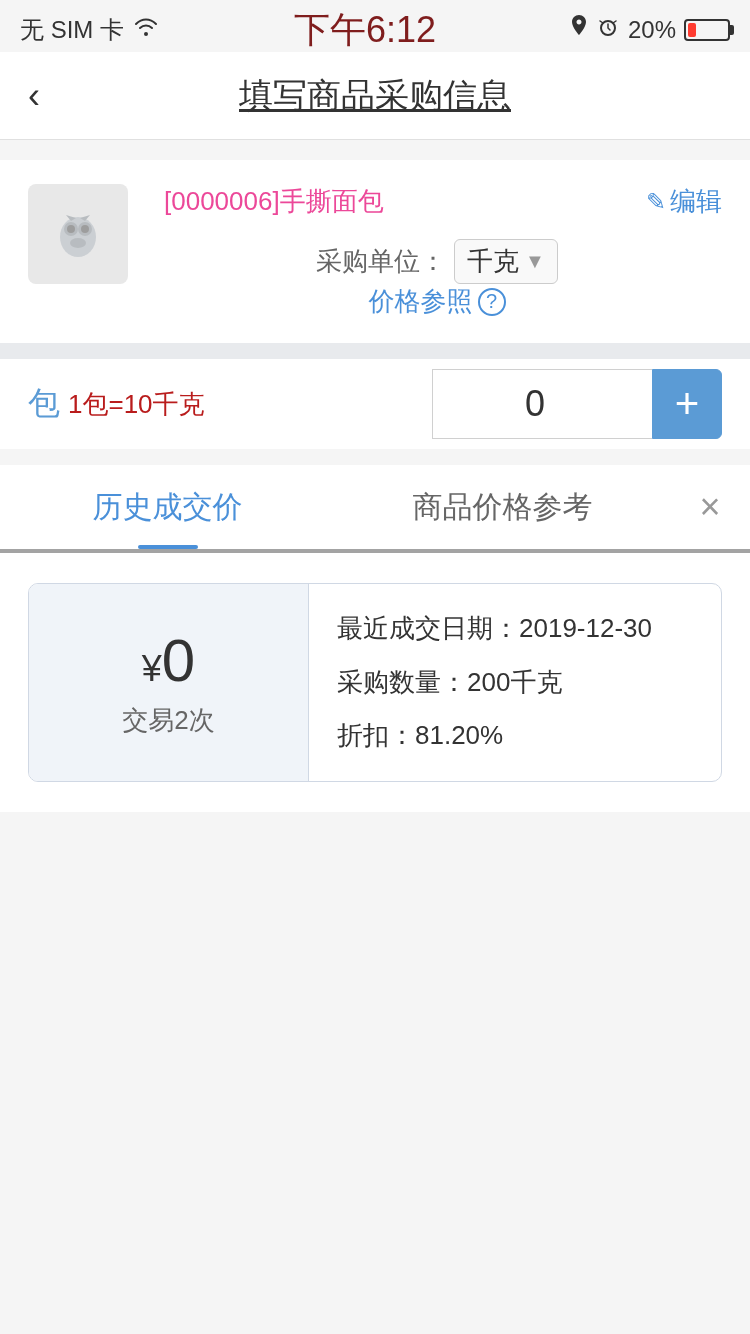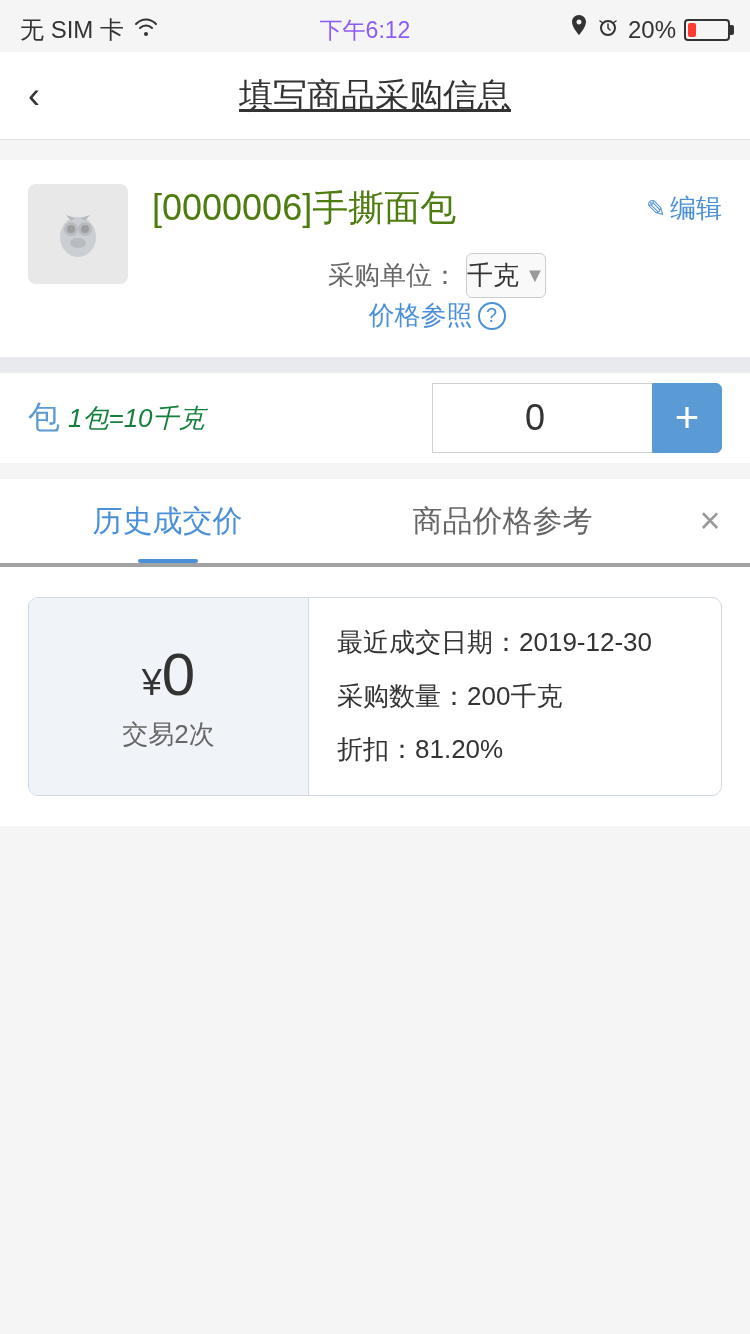--- a/index.html
+++ b/index.html
@@ -25,23 +25,23 @@
       margin-top: 8px;
     }
     .status-left {
       display: flex;
       align-items: center;
       gap: 8px;
       font-size: 24px;
       color: #333;
     }
     .status-center {
-      font-size: 23px;
+      font-size: 36px;
       font-weight: 500;
-      color: #8b5cf6;
+      color: #7f1d1d;
     }
     .status-right {
       display: flex;
       align-items: center;
       gap: 8px;
       font-size: 24px;
       color: #333;
     }
     .battery-bar {
       width: 46px;
@@ -125,23 +125,24 @@
     .product-info {
       flex: 1;
     }
     .product-header-row {
       display: flex;
       align-items: center;
       justify-content: space-between;
       margin-bottom: 20px;
     }
     .product-name {
-      font-size: 36px;
-      color: #4d7c0f;
+      font-size: 26px;
+      color: #ec4899;
       font-weight: 500;
+      margin-left: 12px;
     }
     .edit-btn {
       font-size: 26px;
       color: #4a90d9;
       display: flex;
       align-items: center;
       gap: 4px;
       cursor: pointer;
     }
     .edit-icon {
@@ -156,21 +157,21 @@
     .unit-label {
       font-size: 26px;
       color: #666;
     }
     .unit-select {
       display: inline-flex;
       align-items: center;
       gap: 6px;
       border: 1px solid #ccc;
       border-radius: 6px;
-      padding: 4px 0;
+      padding: 4px 12px;
       font-size: 26px;
       color: #333;
       background: #f9f9f9;
       cursor: pointer;
     }
     .unit-select .arrow {
       font-size: 20px;
       color: #999;
     }
     .price-ref {
@@ -213,22 +214,21 @@
       display: flex;
       align-items: center;
       gap: 8px;
     }
     .bag-icon {
       font-size: 32px;
       color: #5b9bd5;
     }
     .bag-unit-label {
       font-size: 26px;
-      color: #15803d;
-      font-style: italic;
+      color: #b91c1c;
     }
     .quantity-input-wrap {
       margin-left: auto;
       display: flex;
       align-items: center;
       gap: 0;
     }
     .quantity-input {
       width: 220px;
       height: 70px;

